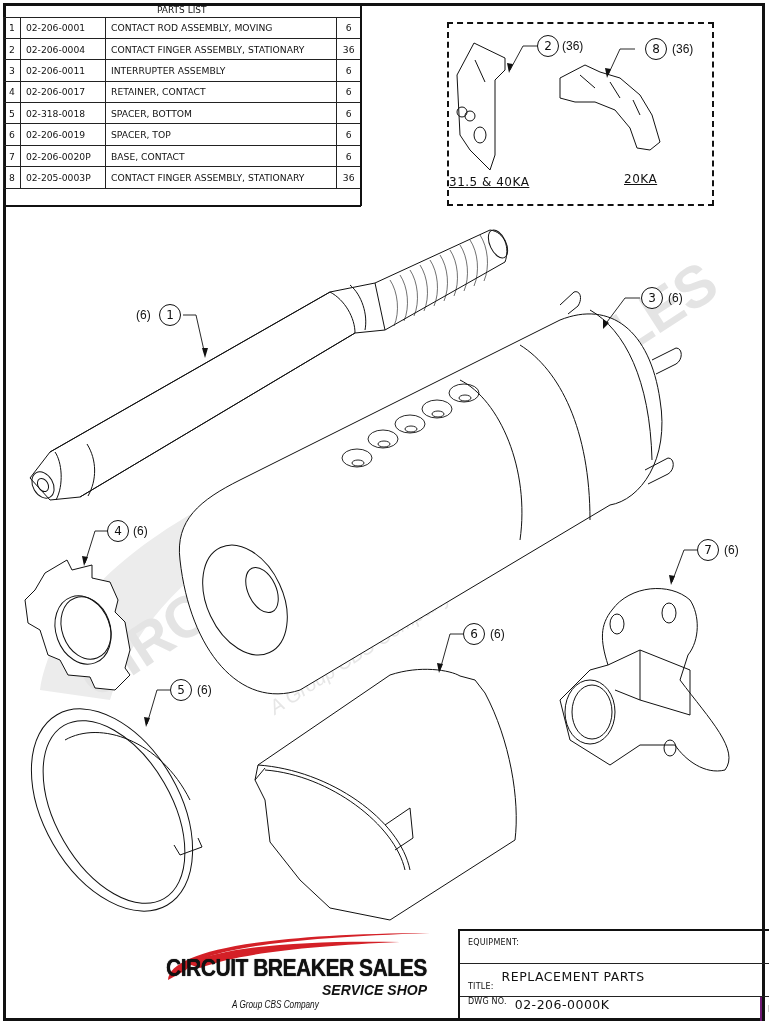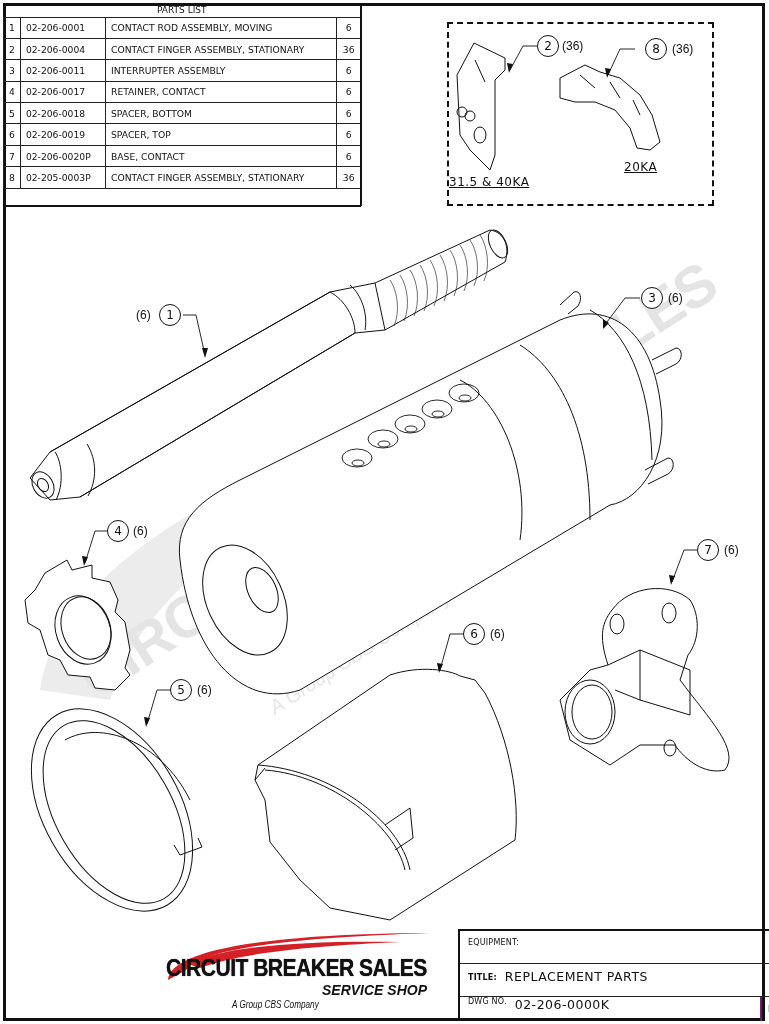--- a/index.html
+++ b/index.html
@@ -205,21 +205,21 @@
     <td class="c">6</td>
   </tr>
   <tr>
     <td class="c">4</td>
     <td class="l">02-206-0017</td>
     <td class="l">RETAINER, CONTACT</td>
     <td class="c">6</td>
   </tr>
   <tr>
     <td class="c">5</td>
-    <td class="l">02-206-0018</td>
+    <td class="l">02-318-0018</td>
     <td class="l">SPACER, BOTTOM</td>
     <td class="c">6</td>
   </tr>
   <tr>
     <td class="c">6</td>
     <td class="l">02-206-0019</td>
     <td class="l">SPACER, TOP</td>
     <td class="c">6</td>
   </tr>
   <tr>
@@ -238,21 +238,21 @@
   </table>
 <div class="parts-list-bottom"></div>
 <div class="parts-list-right"></div>
 
 <div class="detail-box"></div>
 <div class="balloon" style="left:537px;top:35px;">2</div>
 <div class="qty" style="left:562px;top:35px;">(36)</div>
 <div class="detail-label" style="left:449px;top:175px;">31.5 &amp; 40KA</div>
 <div class="balloon" style="left:645px;top:38px;">8</div>
 <div class="qty" style="left:672px;top:38px;">(36)</div>
-<div class="detail-label" style="left:624px;top:160px;">20KA</div>
+<div class="detail-label" style="left:624px;top:172px;">20KA</div>
 
 <div class="qty" style="left:136px;top:304px;">(6)</div>
 <div class="balloon" style="left:159px;top:304px;">1</div>
 
 <div class="balloon" style="left:641px;top:287px;">3</div>
 <div class="qty" style="left:668px;top:287px;">(6)</div>
 
 <div class="balloon" style="left:107px;top:520px;">4</div>
 <div class="qty" style="left:133px;top:520px;">(6)</div>
 
@@ -273,21 +273,21 @@
   <div class="logo-main">CIRCUIT BREAKER SALES</div>
   <div class="logo-sub">SERVICE SHOP</div>
   <div class="logo-tag">A Group CBS Company</div>
 </div>
 
 <div class="title-block">
   <div class="tb-row r1">
     <span class="tb-label" style="margin-top:2px;">EQUIPMENT:</span>
   </div>
   <div class="tb-row r2">
-    <span class="tb-label" style="margin-top:4px;font-weight:bold;">TITLE:</span>
+    <span class="tb-label" style="margin-top:13px;">TITLE:</span>
     <span class="tb-value">REPLACEMENT PARTS</span>
   </div>
   <div class="tb-row r3">
     <span class="tb-label">DWG NO.</span>
     <span class="tb-value">02-206-0000K</span>
     <div class="tb-rev">
       <span class="tb-label" style="margin-right:5px;">REV:</span>
       <span class="tb-value">2</span>
     </div>
   </div>

